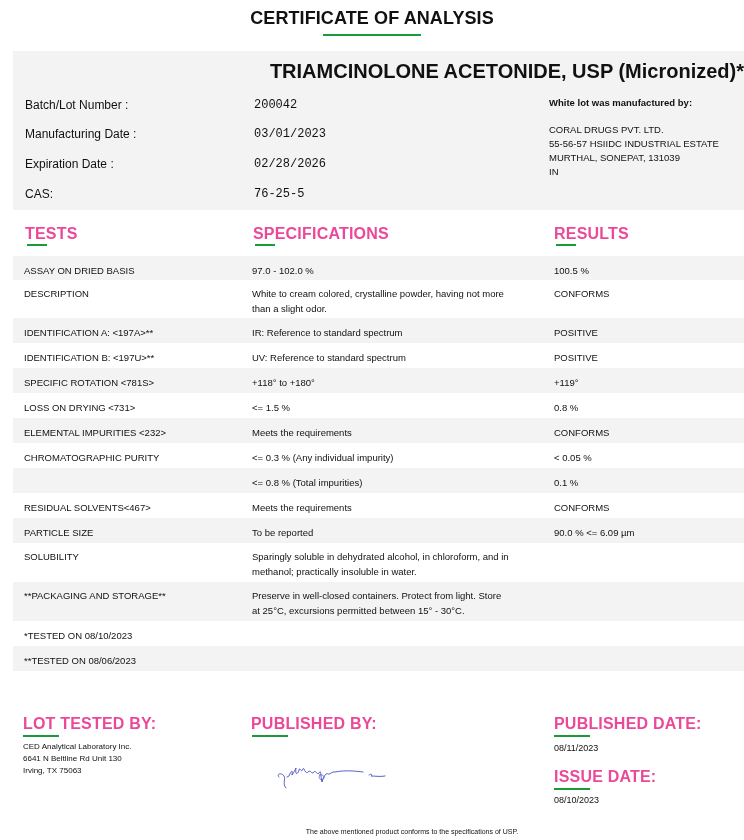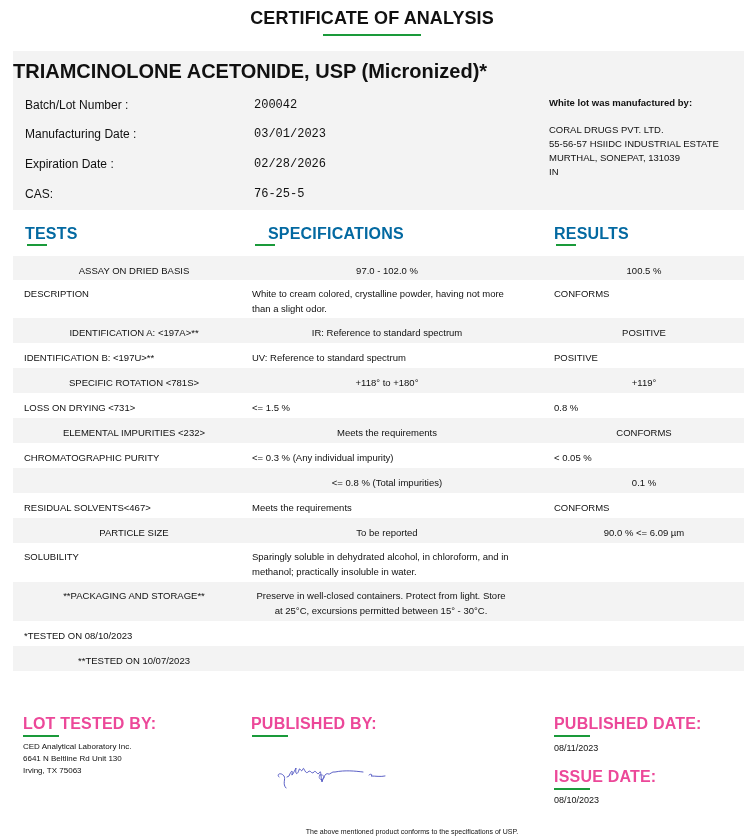--- a/index.html
+++ b/index.html
@@ -11,35 +11,35 @@
     font-size: 18px; font-weight: bold; letter-spacing: 0.1px; color: #111;
   }
   .doc-title-underline {
     position: absolute; top: 34px; left: 323px; width: 98px; height: 2px; background: #1a9a3a;
   }
 
   .header-box {
     position: absolute; top: 51px; left: 13px; width: 731px; height: 159px; background: #f3f3f3;
   }
   .product-name {
-    position: absolute; top: 9px; left: 0; width: 731px; text-align: left;
+    position: absolute; top: 9px; left: 0; width: 731px; text-align: right;
     font-size: 20px; font-weight: bold; color: #111;
   }
   .meta-label { position: absolute; left: 12px; font-size: 12px; color: #111; }
   .meta-value { position: absolute; left: 241px; font-size: 12px; color: #111; font-family: Liberation Mono, monospace; }
   .mfr-heading { position: absolute; left: 536px; top: 46px; font-size: 9.5px; font-weight: bold; color: #111; }
   .mfr-line { position: absolute; left: 536px; font-size: 9.5px; color: #111; }
 
   .col-heading {
-    position: absolute; top: 225px; font-size: 16px; font-weight: bold; color: #0369a1; letter-spacing: 0.2px;
+    position: absolute; top: 225px; font-size: 16px; font-weight: bold; color: #ec4899; letter-spacing: 0.2px;
   }
   .col-underline { position: absolute; top: 244px; width: 20px; height: 2px; background: #1a9a3a; }
 
   .table-row { position: absolute; left: 13px; width: 731px; font-size: 9.5px; color: #111; }
-  .table-row.gray { background: #f3f3f3; text-align: center; }
+  .table-row.gray { background: #f3f3f3; }
   .cell { position: absolute; top: 7px; line-height: 15px; }
   .cell-test { left: 11px; width: 220px; }
   .cell-spec { left: 239px; width: 270px; }
   .cell-result { left: 541px; width: 180px; }
 
   .footer-heading { position: absolute; font-size: 16px; font-weight: bold; color: #ec4899; letter-spacing: 0.2px; }
   .footer-underline { position: absolute; width: 36px; height: 2px; background: #1a9a3a; }
   .footer-text { position: absolute; font-size: 8px; color: #111; line-height: 12px; }
   .signature { position: absolute; left: 275px; top: 760px; width: 115px; height: 34px; }
   .conformance-note {
@@ -69,21 +69,21 @@
 
   <div class="mfr-heading">White lot was manufactured by:</div>
   <div class="mfr-line" style="top:73px">CORAL DRUGS PVT. LTD.</div>
   <div class="mfr-line" style="top:87px">55-56-57 HSIIDC INDUSTRIAL ESTATE</div>
   <div class="mfr-line" style="top:101px">MURTHAL, SONEPAT, 131039</div>
   <div class="mfr-line" style="top:115px">IN</div>
 </div>
 
 <div class="col-heading" style="left:25px">TESTS</div>
 <div class="col-underline" style="left:27px"></div>
-<div class="col-heading" style="left:268px">SPECIFICATIONS</div>
+<div class="col-heading" style="left:253px">SPECIFICATIONS</div>
 <div class="col-underline" style="left:255px"></div>
 <div class="col-heading" style="left:554px">RESULTS</div>
 <div class="col-underline" style="left:556px"></div>
 
 <div class="table-row gray" style="top:256px;height:24px">
   <div class="cell cell-test">ASSAY ON DRIED BASIS</div>
   <div class="cell cell-spec">97.0 - 102.0 %</div>
   <div class="cell cell-result">100.5 %</div>
 </div>
 <div class="table-row" style="top:280px;height:38px">
@@ -143,21 +143,21 @@
 </div>
 <div class="table-row gray" style="top:582px;height:39px">
   <div class="cell cell-test" style="top:6px">**PACKAGING AND STORAGE**</div>
   <div class="cell cell-spec" style="top:6px;width:258px">Preserve in well-closed containers. Protect from light. Store at 25°C, excursions permitted between 15° - 30°C.</div>
   <div class="cell cell-result" style="top:6px"></div>
 </div>
 <div class="table-row" style="top:621px;height:25px">
   <div class="cell cell-test">*TESTED ON 08/10/2023</div>
 </div>
 <div class="table-row gray" style="top:646px;height:25px">
-  <div class="cell cell-test">**TESTED ON 10/07/2023</div>
+  <div class="cell cell-test">**TESTED ON 08/06/2023</div>
 </div>
 
 <div class="footer-heading" style="left:23px;top:715px">LOT TESTED BY:</div>
 <div class="footer-underline" style="left:23px;top:735px"></div>
 <div class="footer-text" style="left:23px;top:741px">CED Analytical Laboratory Inc.</div>
 <div class="footer-text" style="left:23px;top:753px">6641 N Beltline Rd Unit 130</div>
 <div class="footer-text" style="left:23px;top:765px">Irving, TX 75063</div>
 
 <div class="footer-heading" style="left:251px;top:715px">PUBLISHED BY:</div>
 <div class="footer-underline" style="left:252px;top:735px"></div>

